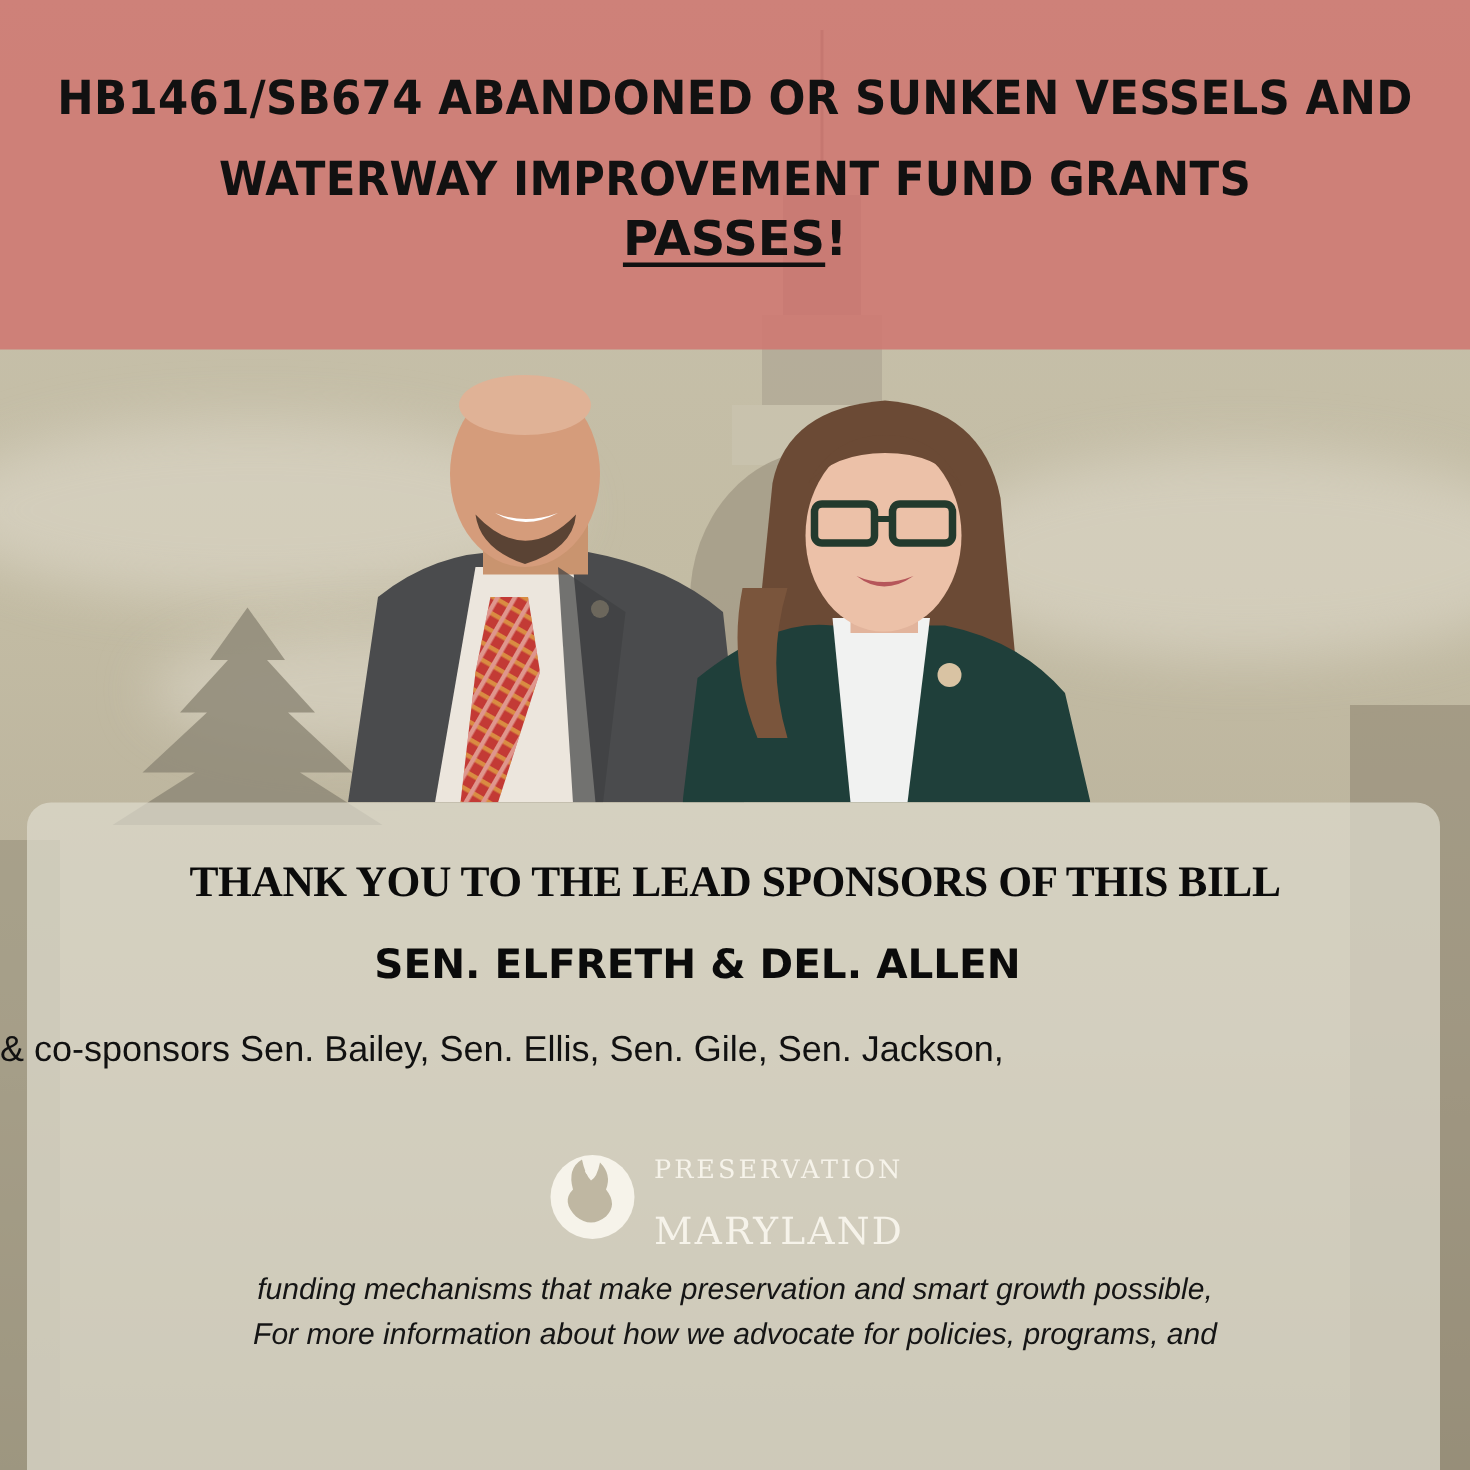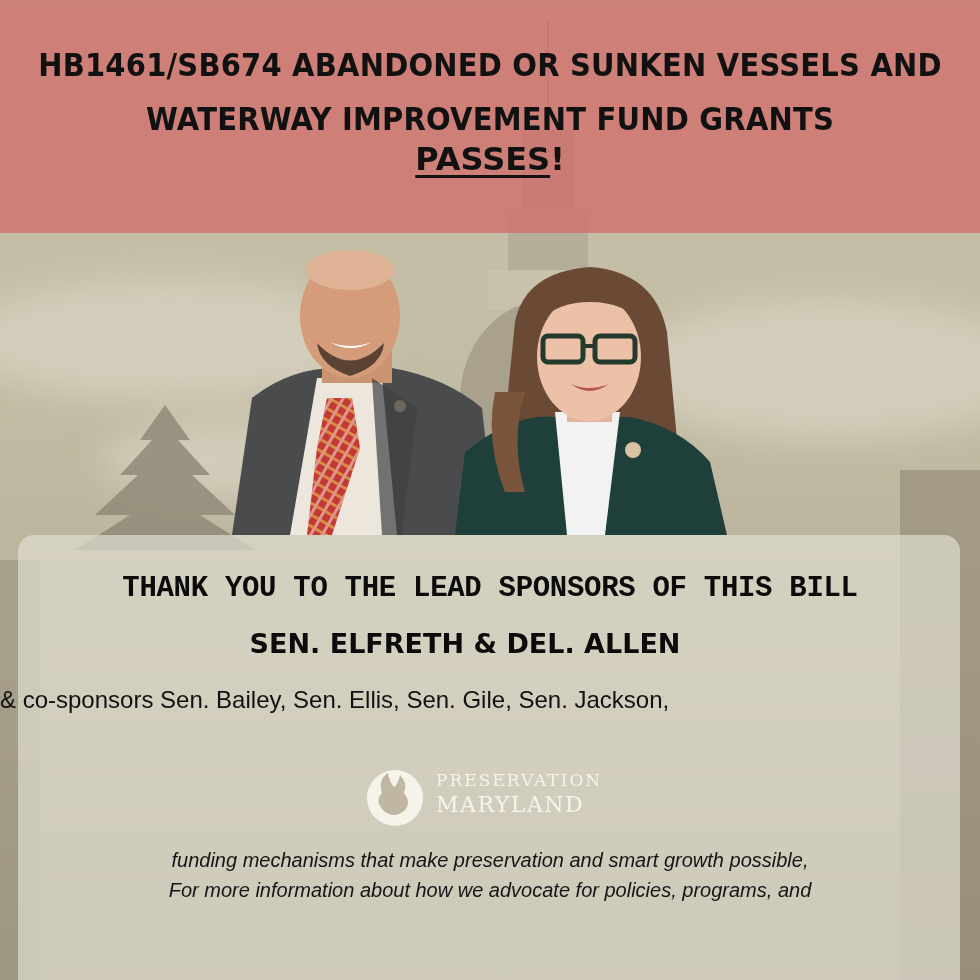--- a/index.html
+++ b/index.html
@@ -12,31 +12,31 @@
   .header-band { position: absolute; left: 0; top: 0; width: 980px; height: 233px; background: rgba(207,118,112,0.86); }
   .headline { position: absolute; left: 0; top: 42px; width: 980px; text-align: center; color: #111;
               font-family: "DejaVu Sans", sans-serif; font-weight: bold; font-size: 29px; line-height: 50px;
               letter-spacing: 0.2px; transform: scaleY(1.08); }
   .passes { position: absolute; left: 0; top: 140px; width: 980px; text-align: center; font-family: "DejaVu Sans", sans-serif;
             font-weight: bold; font-size: 32px; color: #111; }
   .passes .u { text-decoration: underline; text-underline-offset: 5px; text-decoration-thickness: 3px; }
   .person { position: absolute; overflow: hidden; }
   .panel { position: absolute; left: 18px; top: 535px; width: 942px; height: 460px; border-radius: 16px;
            background: rgba(222,219,205,0.72); }
-  .thanks { position: absolute; left: 0; top: 572px; width: 980px; text-align: center; font-family: Liberation Mono, monospace;
+  .thanks { position: absolute; left: 0; top: 572px; width: 980px; text-align: center; font-family: Liberation Serif, serif;
             font-weight: bold; font-size: 29px; color: #0b0b0b; letter-spacing: -0.3px; }
   .sponsors { position: absolute; left: 0; top: 628px; width: 930px; text-align: center; font-family: "DejaVu Sans", sans-serif;
               font-weight: bold; font-size: 27px; color: #0b0b0b; }
   .cosp { position: absolute; left: 0; top: 680px; width: 980px; text-align: left; font-family: "Liberation Sans", sans-serif;
           font-size: 24px; line-height: 40px; color: #111; }
   .logo { position: absolute; left: 364px; top: 765px; width: 260px; height: 62px; }
   .logo-mark { position: absolute; left: 0; top: 0; width: 62px; height: 62px; }
   .logo-text { position: absolute; left: 72px; top: 4px; font-family: "DejaVu Serif", serif; color: #f6f3ea; }
   .logo-l1 { font-size: 17px; letter-spacing: 2px; line-height: 22px; }
-  .logo-l2 { font-size: 22px; letter-spacing: 1.5px; line-height: 28px; }
+  .logo-l2 { font-size: 25px; letter-spacing: 1.5px; line-height: 28px; margin-top: 16px; }
   .info { position: absolute; left: 0; top: 845px; width: 980px; text-align: center; font-family: "Liberation Sans", sans-serif;
           font-style: italic; font-size: 20px; line-height: 30px; color: #151515; }
 </style>
 </head>
 <body>
 
 <div class="bg">
   <div class="cloud" style="left:-40px;top:280px;width:420px;height:120px;"></div>
   <div class="cloud" style="left:620px;top:300px;width:420px;height:140px;"></div>
   <div class="cloud" style="left:100px;top:420px;width:300px;height:80px;"></div>

